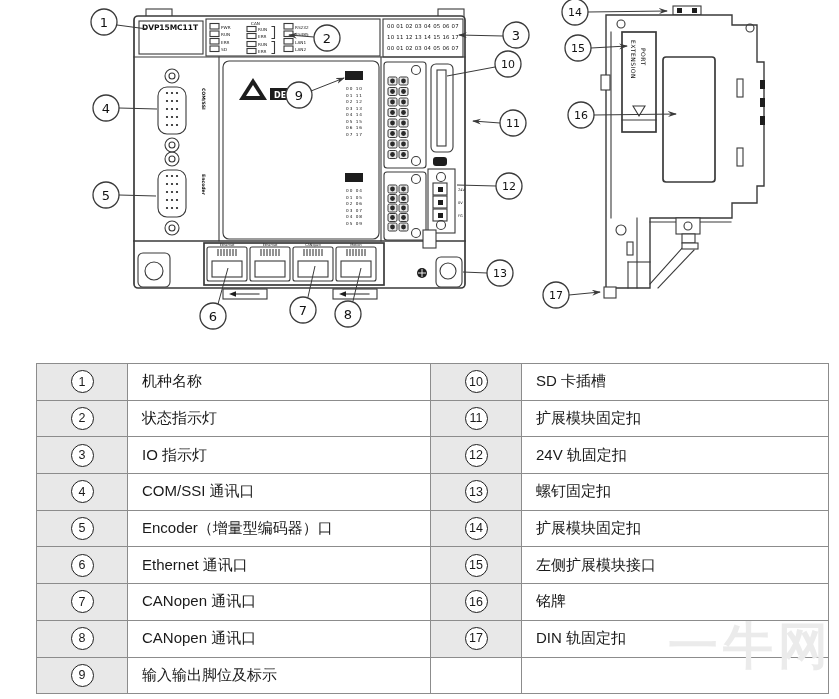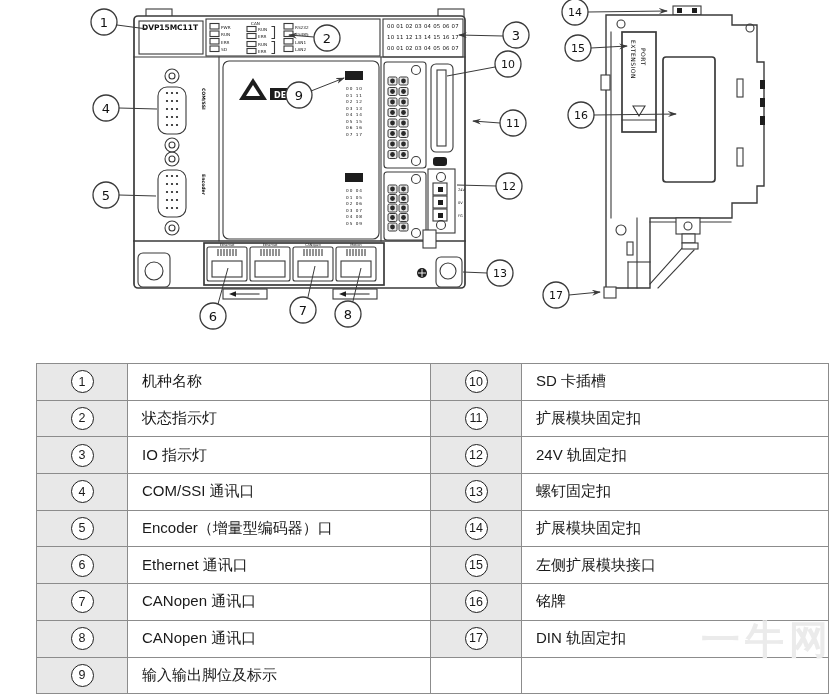--- a/index.html
+++ b/index.html
@@ -39,21 +39,21 @@
   .legend td.num.plain{background:#fff;}
   .badge{
     display:inline-flex;align-items:center;justify-content:center;
     width:21px;height:21px;border:1.4px solid #1f1f1f;border-radius:50%;
     font-size:12.5px;line-height:1;background:#fff;
   }
   .badge:empty{display:none;}
   
   .wm{position:absolute;right:6px;top:620px;text-align:right;color:#ebebeb;
       font-weight:bold;pointer-events:none;line-height:1.05;}
-  .wm .l1{font-size:39px;letter-spacing:5px;}
+  .wm .l1{font-size:50px;letter-spacing:5px;}
   .wm .l2{font-size:27px;letter-spacing:2px;color:#eeeeee;}
 </style>
 </head>
 <body>
 
 
 
 <svg width="839" height="352" viewBox="0 0 839 352">
   <defs>
     <marker id="arr" markerWidth="9" markerHeight="8" refX="8" refY="3" orient="auto">

